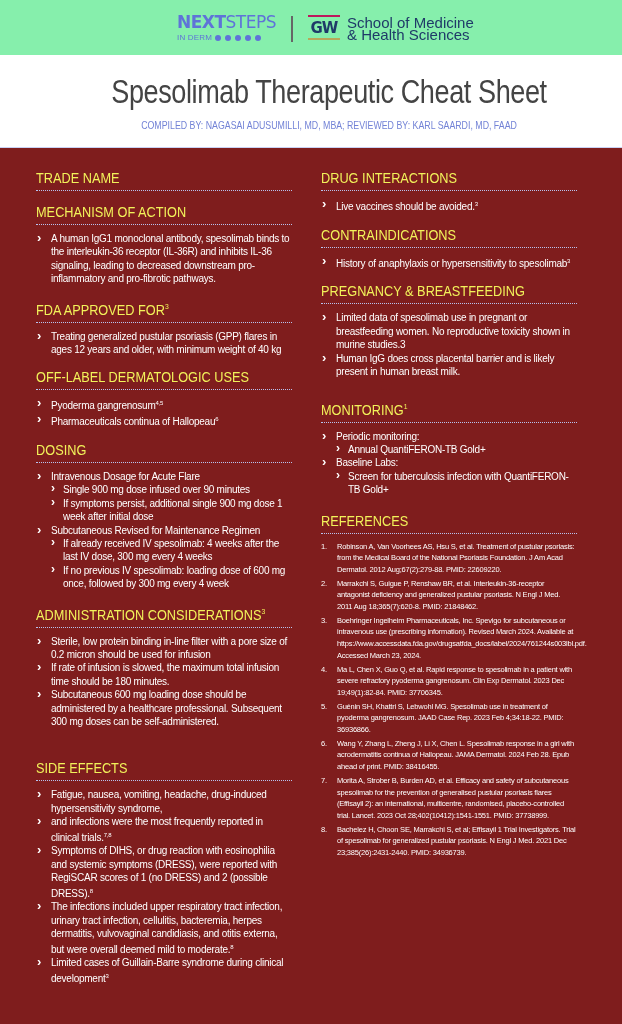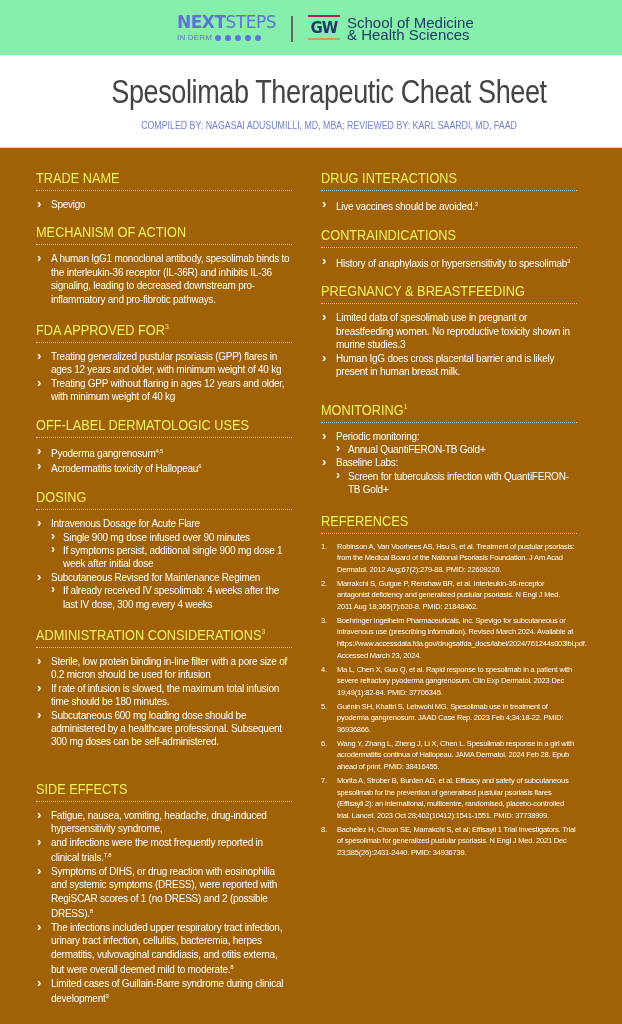--- a/index.html
+++ b/index.html
@@ -16,21 +16,21 @@
   .ns-dot { width: 6px; height: 6px; border-radius: 50%; background: #5f73d8; margin-right: 4px; }
   .logo-divider { position: absolute; left: 291px; top: 16px; width: 2px; height: 26px; background: #666; }
   .gw-box { position: absolute; left: 308px; top: 15px; width: 32px; height: 25px; border-top: 2px solid #be185d; border-bottom: 2px solid #b7a75a; display: flex; align-items: center; justify-content: center; }
   .gw-text { font-family: "DejaVu Sans", sans-serif; font-weight: bold; font-size: 15px; color: #1f3a68; letter-spacing: -1px; }
   .gw-name { position: absolute; left: 347px; top: 17px; font-size: 15px; line-height: 12px; color: #1f3a68; }
 
   .title-area { position: absolute; left: 0; top: 55px; width: 622px; height: 92px; background: #fff; text-align: center; padding-left: 36px; }
   .main-title { margin-top: 18px; font-family: "Liberation Sans", sans-serif; font-size: 33px; color: #444; letter-spacing: -0.5px; transform: scaleX(0.82); transform-origin: center; white-space: nowrap; }
   .byline { margin-top: 8px; font-size: 11px; color: #7282d6; transform: scaleX(0.8); transform-origin: center; white-space: nowrap; }
 
-  .panel { position: absolute; left: 0; top: 147px; width: 622px; height: 877px; background: #a16207; border-top: 1px solid #c9d2f5; }
+  .panel { position: absolute; left: 0; top: 147px; width: 622px; height: 877px; background: #7f1d1d; border-top: 1px solid #c9d2f5; }
   .col { position: absolute; top: 20px; }
   .col-left { left: 36px; width: 256px; }
   .col-right { left: 321px; width: 256px; }
 
   .section { margin-bottom: 11px; }
   .sec-head { font-family: "Liberation Sans", sans-serif; font-size: 15px; color: #f2f25a; line-height: 20px; transform: scaleX(0.85); transform-origin: left; white-space: nowrap; width: 300px; }
   .sec-head sup { font-size: 8px; vertical-align: super; }
   .sec-rule { border-bottom: 1px dotted #b8c2ee; margin: 2px 0 7px 0; }
 
   ul.items { list-style: none; }
@@ -74,64 +74,61 @@
   <div class="main-title">Spesolimab Therapeutic Cheat Sheet</div>
   <div class="byline">COMPILED BY: NAGASAI ADUSUMILLI, MD, MBA; REVIEWED BY: KARL SAARDI, MD, FAAD</div>
 </div>
 
 <div class="panel">
   <div class="col col-left">
 
     <div class="section">
       <div class="sec-head">TRADE NAME</div>
       <div class="sec-rule"></div>
-      <ul class="items">
-          <li>Spevigo</li>
-        </ul>
     </div>
 
     <div class="section">
       <div class="sec-head">MECHANISM OF ACTION</div>
       <div class="sec-rule"></div>
       <ul class="items">
           <li>A human IgG1 monoclonal antibody, spesolimab binds to the interleukin-36 receptor (IL-36R) and inhibits IL-36 signaling, leading to decreased downstream pro-inflammatory and pro-fibrotic pathways.</li>
         </ul>
     </div>
 
     <div class="section">
       <div class="sec-head"><span>FDA APPROVED FOR</span><sup>3</sup></div>
       <div class="sec-rule"></div>
       <ul class="items">
         <li>Treating generalized pustular psoriasis (GPP) flares in ages 12 years and older, with minimum weight of 40 kg</li>
-        <li>Treating GPP without flaring in ages 12 years and older, with minimum weight of 40 kg</li>
       </ul>
     </div>
 
     <div class="section">
       <div class="sec-head">OFF-LABEL DERMATOLOGIC USES</div>
       <div class="sec-rule"></div>
       <ul class="items">
         <li><span>Pyoderma gangrenosum</span><sup class="sup">4,5</sup></li>
-        <li><span>Acrodermatitis toxicity of Hallopeau</span><sup class="sup">6</sup></li>
+        <li><span>Pharmaceuticals continua of Hallopeau</span><sup class="sup">6</sup></li>
       </ul>
     </div>
 
     <div class="section">
       <div class="sec-head">DOSING</div>
       <div class="sec-rule"></div>
       <ul class="items">
         <li><span>Intravenous Dosage for Acute Flare</span>
           <ul class="items sub">
             <li>Single 900 mg dose infused over 90 minutes</li>
             <li>If symptoms persist, additional single 900 mg dose 1 week after initial dose</li>
           </ul>
         </li>
         <li><span>Subcutaneous Revised for Maintenance Regimen</span>
           <ul class="items sub">
             <li>If already received IV spesolimab: 4 weeks after the last IV dose, 300 mg every 4 weeks</li>
+            <li>If no previous IV spesolimab: loading dose of 600 mg once, followed by 300 mg every 4 week</li>
           </ul>
         </li>
       </ul>
     </div>
 
     <div class="section">
       <div class="sec-head"><span>ADMINISTRATION CONSIDERATIONS</span><sup>3</sup></div>
       <div class="sec-rule"></div>
       <ul class="items">
         <li>Sterile, low protein binding in-line filter with a pore size of 0.2 micron should be used for infusion</li>

